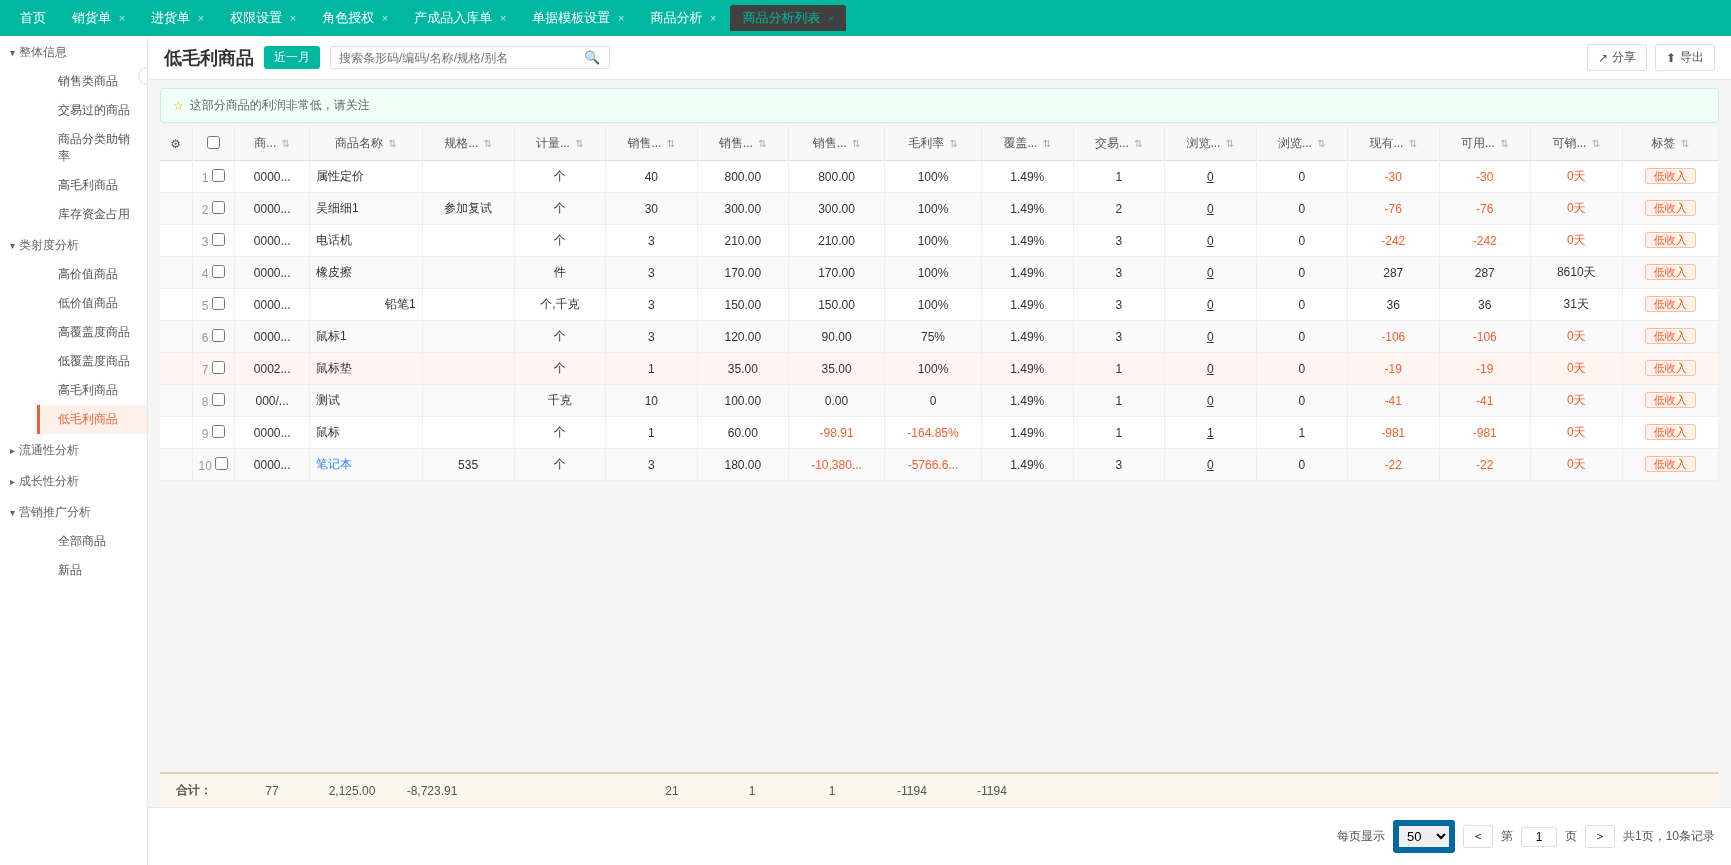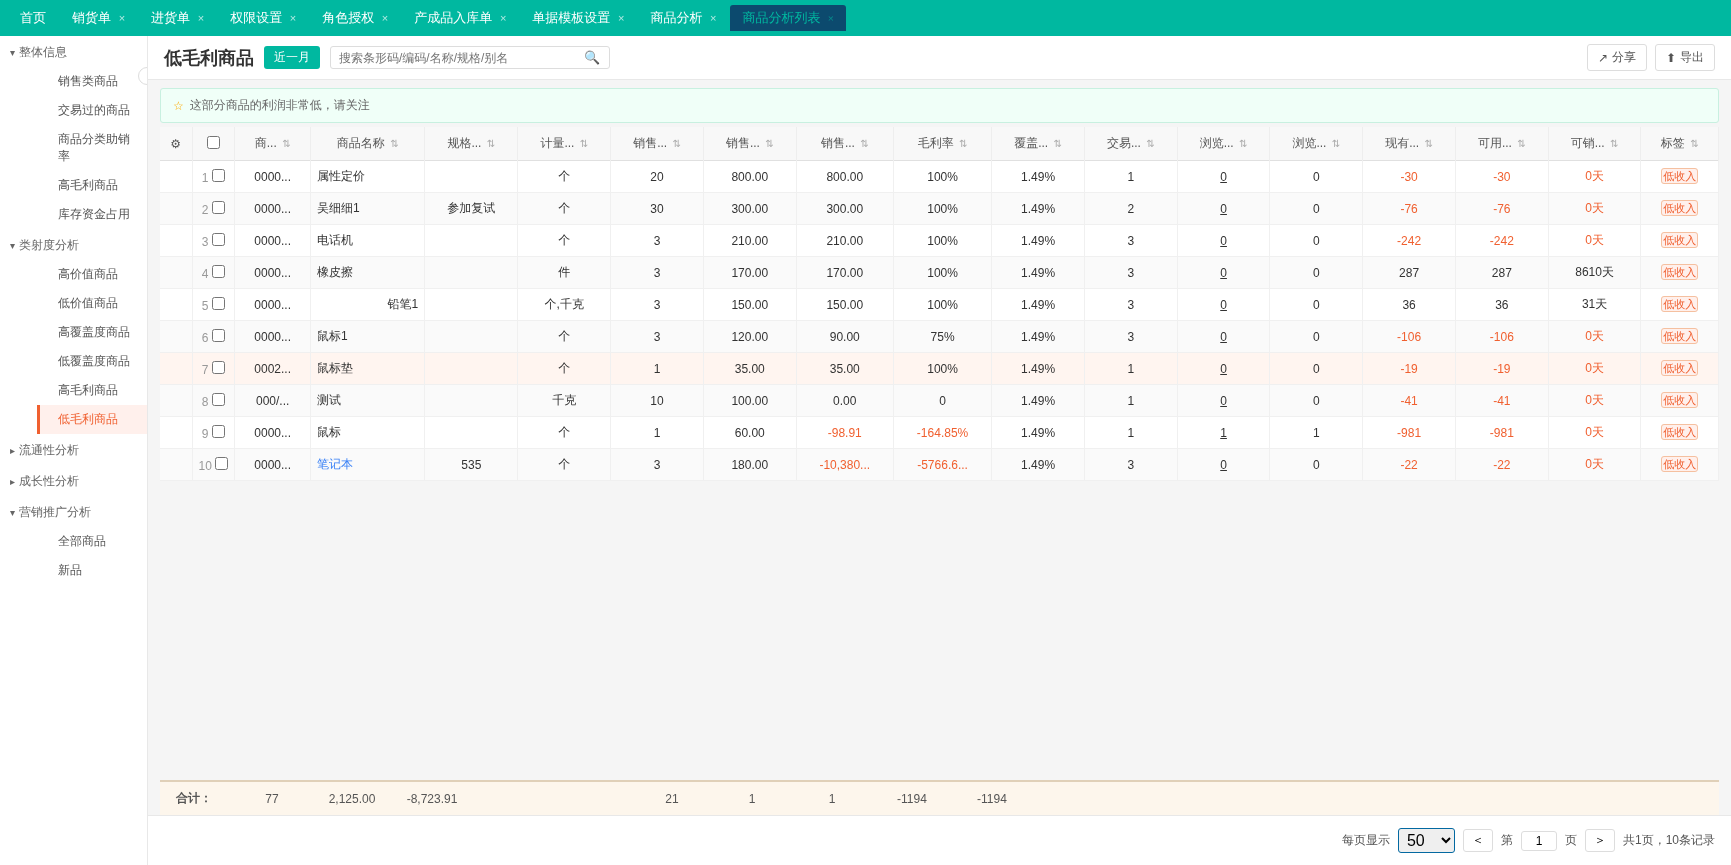--- a/index.html
+++ b/index.html
@@ -15,21 +15,21 @@
       gap: 2px;
     }
     .top-nav .nav-item {
       color: #fff;
       padding: 4px 12px;
       cursor: pointer;
       font-size: 13px;
       white-space: nowrap;
       border-radius: 3px;
     }
-    .top-nav .nav-item.active { background: #0c4a6e; color: #00b8a0; border-radius: 3px 3px 0 0; font-family: Liberation Serif, serif; }
+    .top-nav .nav-item.active { background: #404040; color: #00b8a0; border-radius: 3px 3px 0 0; font-family: Liberation Serif, serif; }
     .top-nav .nav-item .close-x { margin-left: 4px; font-size: 11px; opacity: 0.7; }
 
     
     .layout { display: flex; height: calc(100vh - 36px); }
 
     
     .sidebar {
       width: 148px;
       background: #fff;
       border-right: 1px solid #e8e8e8;
@@ -176,21 +176,21 @@
       white-space: nowrap;
       overflow: hidden;
       text-overflow: ellipsis;
       max-width: 120px;
     }
     .tag-low-income {
       background: #fff0ec;
       color: #f06030;
       border: 1px solid #f5c0a0;
       border-radius: 3px;
-      padding: 1px 1px;
+      padding: 1px 8px;
       font-size: 11px;
     }
     .link-underline { text-decoration: underline; color: #333; cursor: pointer; }
     .checkbox-cell { width: 30px; }
     .row-num { color: #999; }
     .gear-col { width: 32px; }
 
     
     .table-footer {
       background: #fdf6ec;
@@ -221,24 +221,24 @@
       border-top: 1px solid #e8e8e8;
       padding: 12px 16px;
       display: flex;
       align-items: center;
       justify-content: flex-end;
       gap: 8px;
       font-size: 12px;
       color: #555;
     }
     .pagination-bar select {
-      border: 1px solid #0369a1;
+      border: 6px solid #0369a1;
       border-radius: 3px;
       padding: 2px 4px;
-      font-size: 16px;
+      font-size: 13px;
     }
     .page-btn {
       border: 1px solid #ddd;
       background: #fff;
       padding: 2px 8px;
       border-radius: 3px;
       cursor: pointer;
       font-size: 12px;
     }
     .page-input {
@@ -386,21 +386,21 @@
         <tr>
       <td></td>
       <td class="checkbox-cell">
         <span class="row-num">1</span>
         <input type="checkbox" style="">
       </td>
       <td>0000...</td>
       <td style="text-align:left; cursor:pointer; color:#333;">属性定价</td>
       <td></td>
       <td>个</td>
-      <td>20</td>
+      <td>40</td>
       <td>800.00</td>
       <td>800.00</td>
       <td>100%</td>
       <td>1.49%</td>
       <td>1</td>
       <td><span class="link-underline">0</span></td>
       <td>0</td>
       <td style="color:#f06030">-30</td>
       <td style="color:#f06030">-30</td>
       <td style="color:#f06030">0天</td>

